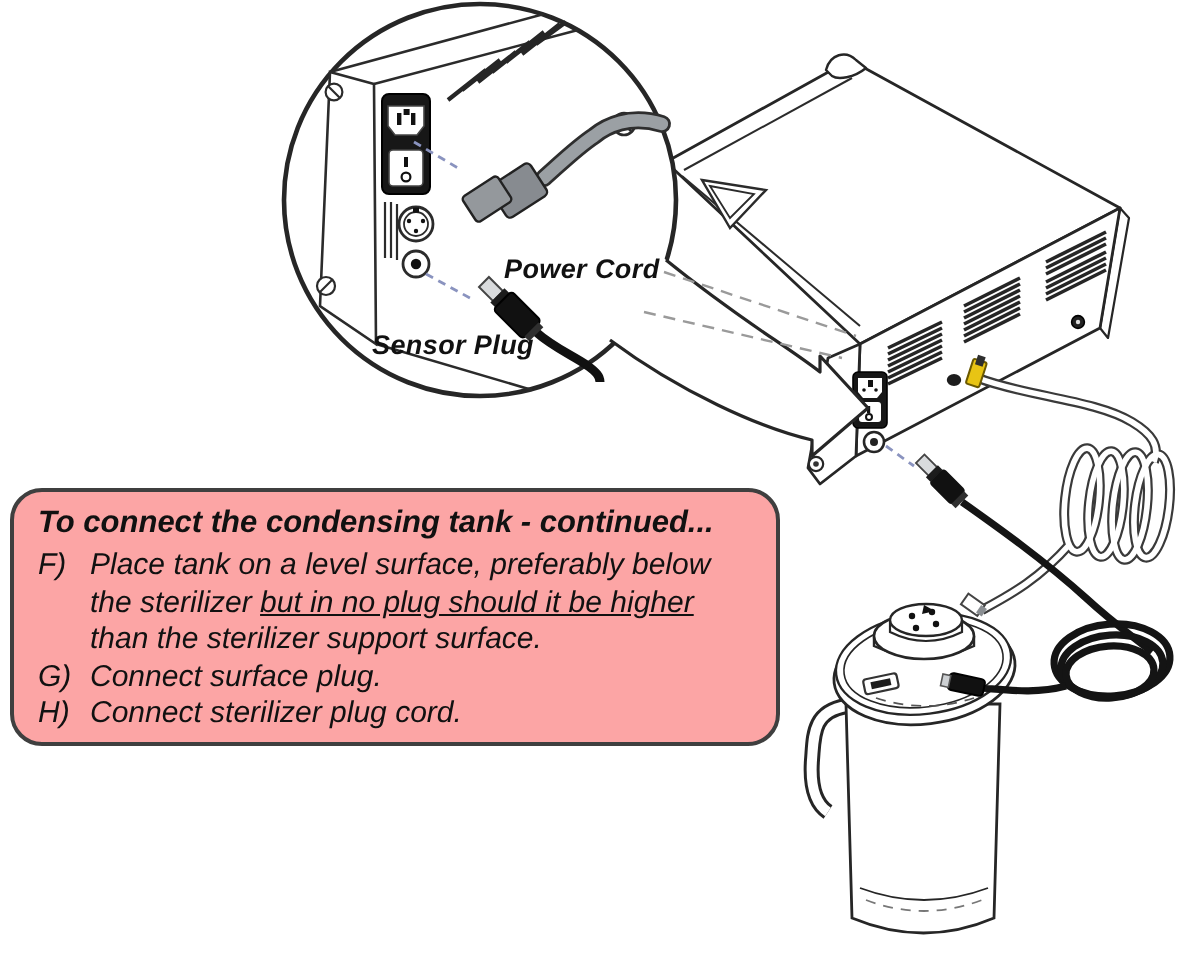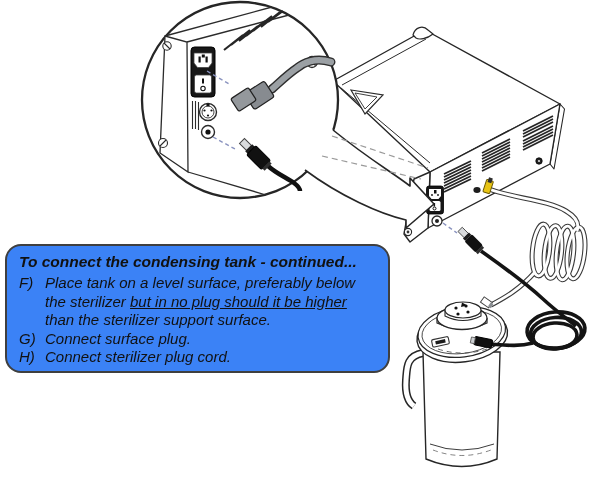--- a/index.html
+++ b/index.html
@@ -4,21 +4,21 @@
 <style>
   html,body{margin:0;padding:0;background:#fff;}
   #stage{position:relative;width:600px;height:480px;background:#fff;overflow:hidden;
          font-family:"Liberation Sans",sans-serif;}
   #art{position:absolute;left:0;top:0;z-index:2;}
   .label{position:absolute;z-index:3;font-style:italic;font-weight:700;font-size:13.5px;
          color:#111;white-space:nowrap;letter-spacing:.2px;}
   #power-cord-label{left:252px;top:127px;}
   #sensor-plug-label{left:186px;top:165px;}
   #instruction-box{position:absolute;z-index:1;left:5px;top:244px;width:385px;height:129px;
-       box-sizing:border-box;background:#3b82f6;border:2.2px solid #3f3f3f;border-radius:16px;
+       box-sizing:border-box;background:#fca5a5;border:2.2px solid #3f3f3f;border-radius:16px;
        padding:7px 10px 0 12px;color:#111;}
   .ib-title{font-style:italic;font-weight:700;font-size:15.5px;margin:0 0 3px 0;}
   .ib-item{display:flex;font-style:italic;font-size:15px;line-height:1.24;}
   .ib-letter{width:26px;flex:none;}
   .ib-text{width:363px;}
   .u{text-decoration:underline;}
 </style>
 </head>
 <body>
 
@@ -220,13 +220,15 @@
     </g>
 
     <path d="M333,130 C370,160 392,172 410,186 L410,178 L434,204 L406,228 L406,220 C380,214 340,196 305,170 L290,160 L320,118 Z" fill="#fff" stroke="none"></path>
     <path d="M333,130 C370,160 392,172 410,186 L410,178 L434,204 L406,228 L406,220 C380,214 340,196 305,170" fill="none" stroke="#262626" stroke-width="1.6" stroke-linejoin="round"></path>
     <g stroke="#9a9a9a" stroke-width="1.2" stroke-dasharray="6,4" fill="none">
       <path d="M332,136 L428,168"></path>
       <path d="M322,156 L421,179"></path>
     </g>
   </svg>
 
+  <div class="label" id="power-cord-label">Power Cord</div>
+  <div class="label" id="sensor-plug-label">Sensor Plug</div>
 </div>
 
 </body></html>

